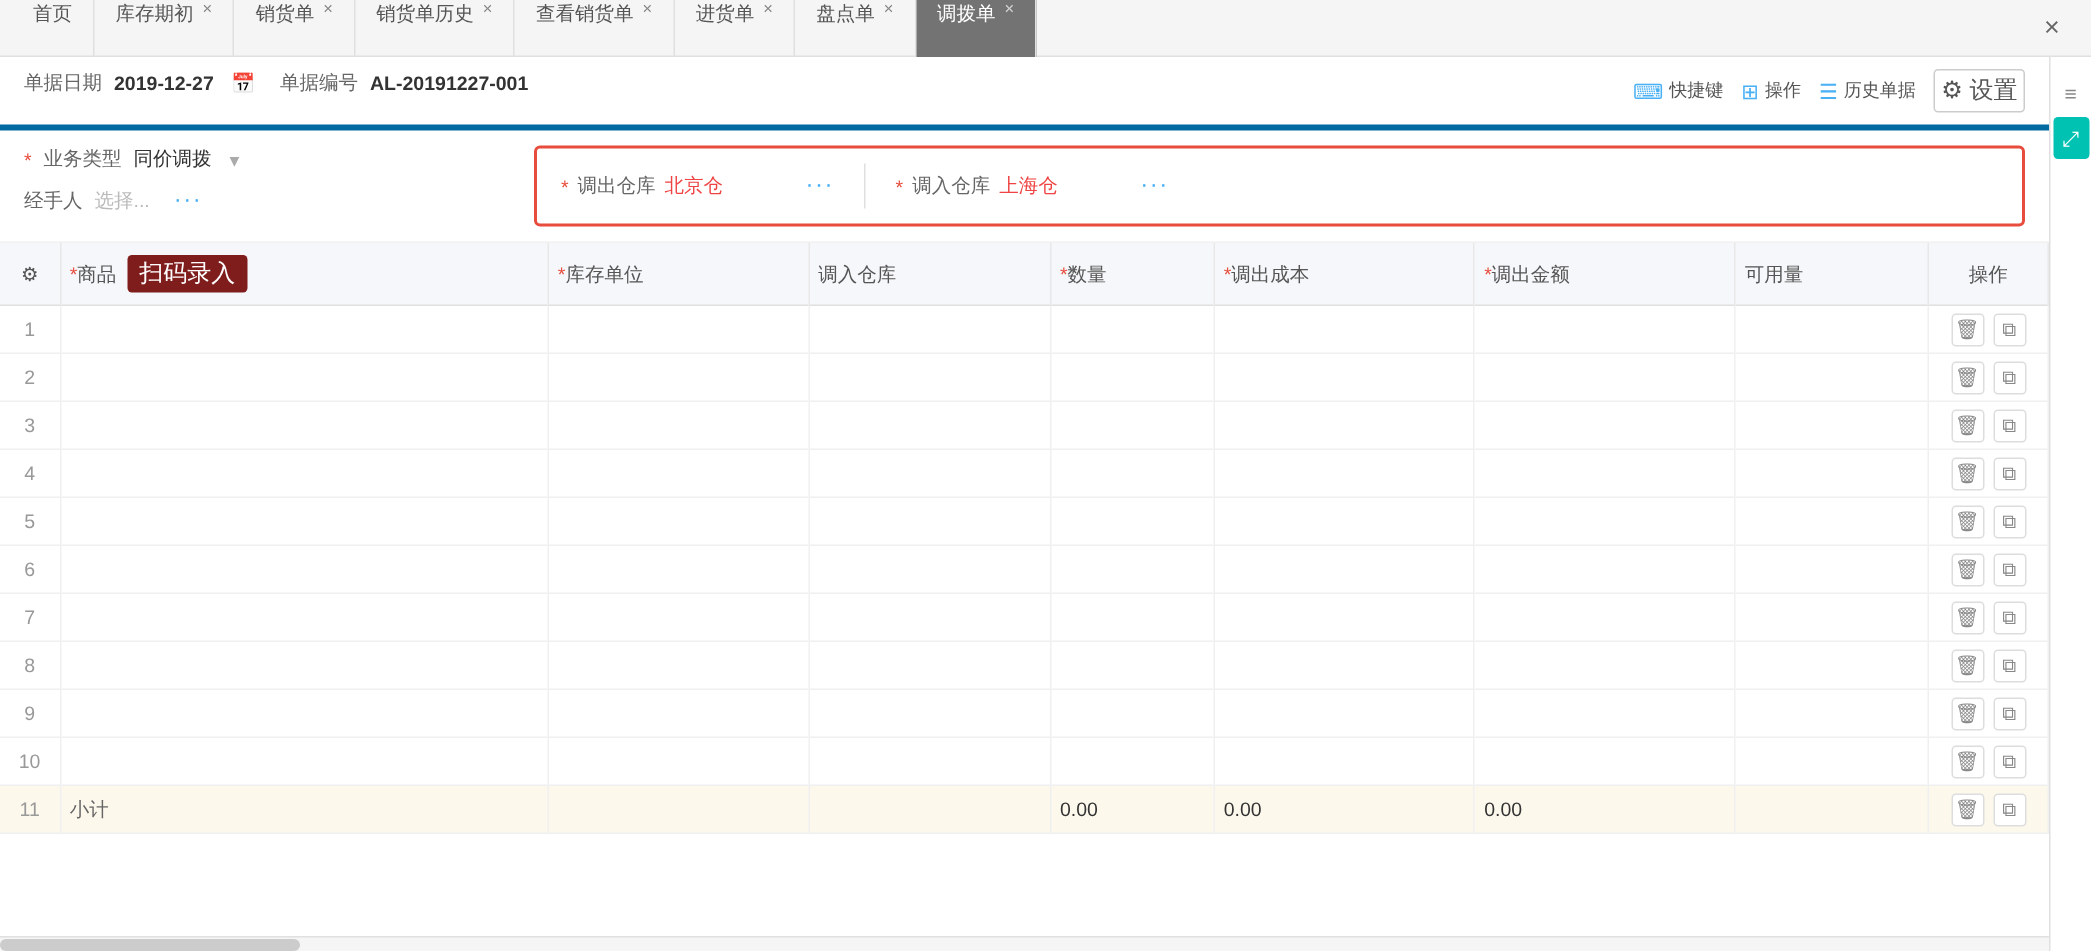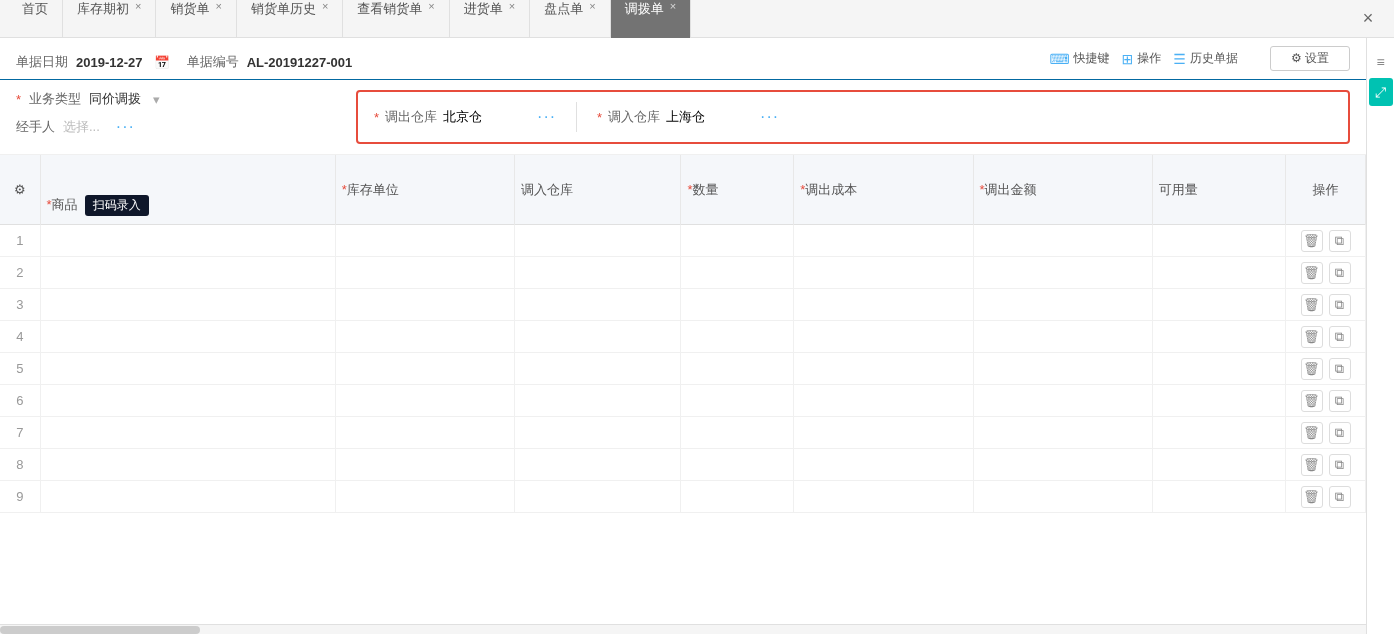--- a/index.html
+++ b/index.html
@@ -45,48 +45,47 @@
       align-items: center;
       justify-content: center;
       font-size: 18px;
       cursor: pointer;
       color: #666;
     }
 
     
     .toolbar {
       display: flex;
-      align-items: flex-end;
+      align-items: flex-start;
       padding: 8px 16px;
-      border-bottom: 1px solid #0369a1;
+      border-bottom: 4px solid #0369a1;
     }
     .toolbar-left { display: flex; align-items: center; gap: 16px; flex: 1; }
     .toolbar-right { display: flex; align-items: center; gap: 12px; }
     .field-label { color: #666; }
     .field-value { color: #333; font-weight: 700; }
     .date-icon { color: #aaa; margin-left: 4px; cursor: pointer; }
     .toolbar-action {
       display: flex;
       align-items: center;
       gap: 4px;
       font-size: 12px;
       color: #555;
       cursor: pointer;
     }
 
     
     .settings-btn {
       border: 1px solid #ccc;
       border-radius: 3px;
-      padding: 3px 20px;
-      font-size: 12px;
+      padding: 3px 4px;
+      font-size: 16px;
       cursor: pointer;
       color: #555;
       background: #fff;
-      margin-left: 20px;
     }
 
     
     .form-area {
       display: flex;
       align-items: flex-start;
       padding: 10px 16px;
       gap: 20px;
       border-bottom: 1px solid #f0f0f0;
     }
@@ -104,21 +103,21 @@
       display: flex;
       align-items: center;
       gap: 0;
     }
     .form-field {
       display: flex;
       align-items: center;
       gap: 8px;
     }
     .required-star { color: #e74c3c; }
-    .field-input-val { color: #000000; min-width: 80px; }
+    .field-input-val { color: #ef4444; min-width: 80px; }
     .dots-btn { color: #4ab0f5; cursor: pointer; margin-left: 8px; font-size: 16px; letter-spacing: 1px; }
     .select-field {
       display: flex;
       align-items: center;
       gap: 8px;
     }
     .select-val { color: #333; font-family: Liberation Serif, serif; }
     .dropdown-arrow { color: #aaa; margin-left: 4px; cursor: pointer; }
     .form-field-group {
       display: flex;
@@ -191,28 +190,27 @@
       font-size: 13px;
       background: #fff;
     }
 
     
     .gear-cell {
       width: 40px;
       text-align: center;
     }
     .scan-btn {
-      background: #0f172a;
+      background: #7f1d1d;
       color: #fff;
       border: none;
       border-radius: 3px;
       padding: 2px 8px;
-      font-size: 12px;
-      cursor: pointer;
-      margin-top: 32px;
+      font-size: 16px;
+      cursor: pointer;
     }
 
     
     .right-panel {
       position: fixed;
       right: 0;
       top: 38px;
       width: 28px;
       display: flex;
       flex-direction: column;
@@ -530,20 +528,52 @@
       <td></td>
       <td></td>
       <td></td>
       <td>
         <div class="action-cell">
           <div class="icon-btn">🗑</div>
           <div class="icon-btn">⧉</div>
         </div>
       </td>
     </tr>
+          <tr>
+      <td class="row-num">10</td>
+      <td></td>
+      <td></td>
+      <td></td>
+      <td></td>
+      <td></td>
+      <td></td>
+      <td></td>
+      <td>
+        <div class="action-cell">
+          <div class="icon-btn">🗑</div>
+          <div class="icon-btn">⧉</div>
+        </div>
+      </td>
+    </tr>
+          <tr class="subtotal">
+      <td class="row-num">11</td>
+      <td style="color:#666;">小计</td>
+      <td></td>
+      <td></td>
+      <td>0.00</td>
+      <td>0.00</td>
+      <td>0.00</td>
+      <td></td>
+      <td>
+        <div class="action-cell">
+          <div class="icon-btn">🗑</div>
+          <div class="icon-btn">⧉</div>
+        </div>
+      </td>
+    </tr>
         </tbody>
     </table>
   </div>
 
   <div class="bottom-scrollbar">
     <div class="scroll-thumb"></div>
   </div>
 </div>
 
 <div class="right-panel">

